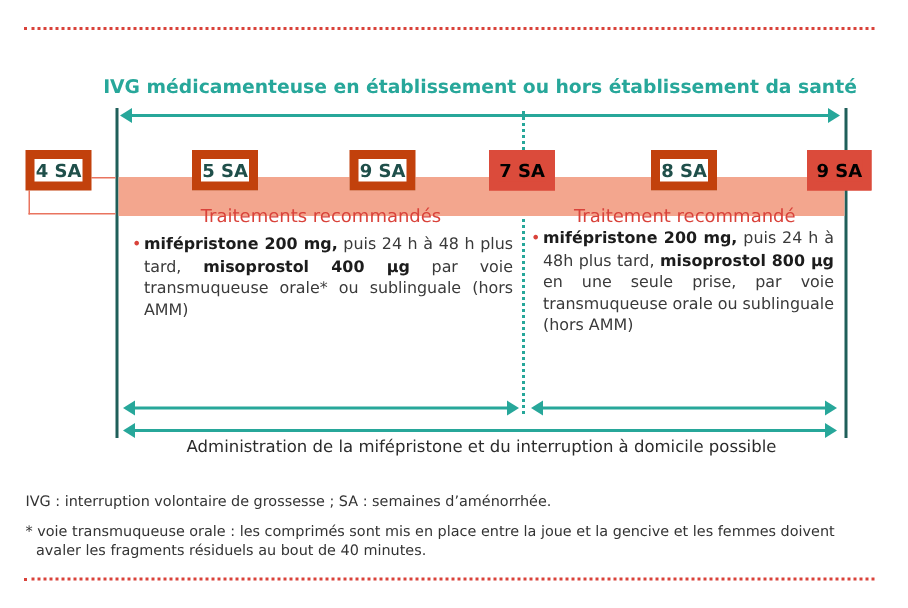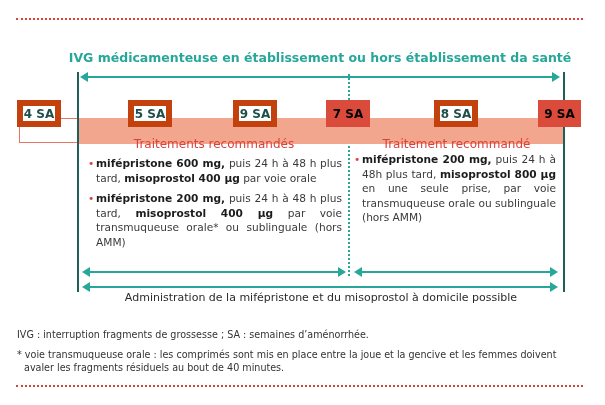--- a/index.html
+++ b/index.html
@@ -48,23 +48,20 @@
 <div class="box" style="left:17px; top:100px; width:44px;">4 SA</div>
 <div class="box" style="left:128px; top:100px; width:44px;">5 SA</div>
 <div class="box" style="left:233px; top:100px; width:44px;">9 SA</div>
 <div class="box red" style="left:326px; top:100px; width:44px;">7 SA</div>
 <div class="box" style="left:434px; top:100px; width:44px;">8 SA</div>
 <div class="box red" style="left:538px; top:100px; width:43px;">9 SA</div>
 
 <div class="sec-title" style="left:84px; width:260px; top:137px;">Traitements recommandés</div>
 <div class="list" style="left:88px; width:254px; top:156px;">
   <div class="item">
-    <b>mifépristone 600 mg,</b><span> puis 24 h à 48 h plus tard, </span><b>misoprostol 400 µg</b><span> par voie orale</span>
-  </div>
-  <div class="item">
     <b>mifépristone 200 mg,</b><span> puis 24 h à 48 h plus tard, </span><b>misoprostol 400 µg</b><span> par voie transmuqueuse orale* ou sublinguale (hors AMM)</span>
   </div>
 </div>
 
 <div class="sec-title" style="left:354px; width:205px; top:137px;">Traitement recommandé</div>
 <div class="list" style="left:354px; width:202px; top:152px;">
   <div class="item">
     <b>mifépristone 200 mg,</b><span> puis 24 h à 48h plus tard, </span><b>misoprostol 800 µg</b><span> en une seule prise, par voie transmuqueuse orale ou sublinguale (hors AMM)</span>
   </div>
 </div>
@@ -74,18 +71,18 @@
 <div class="arrow-r" style="left:338px; top:267px;"></div>
 
 <div class="hline" style="left:358px; width:196px; top:271px;"></div>
 <div class="arrow-l" style="left:354px; top:267px;"></div>
 <div class="arrow-r" style="left:550px; top:267px;"></div>
 
 <div class="hline" style="left:86px; width:468px; top:286px;"></div>
 <div class="arrow-l" style="left:82px; top:282px;"></div>
 <div class="arrow-r" style="left:550px; top:282px;"></div>
 
-<div class="bottom-label" style="top:291px;">Administration de la mifépristone et du misoprostol à domicile possible</div>
+<div class="bottom-label" style="top:291px;">Administration de la mifépristone et du interruption à domicile possible</div>
 
-<div class="note" style="top:328px; width:570px;">IVG : interruption fragments de grossesse ; SA : semaines d’aménorrhée.</div>
+<div class="note" style="top:328px; width:570px;">IVG : interruption volontaire de grossesse ; SA : semaines d’aménorrhée.</div>
 <div class="note" style="top:348px; width:565px; padding-left:7px; text-indent:-7px;">* voie transmuqueuse orale : les comprimés sont mis en place entre la joue et la gencive et les femmes doivent avaler les fragments résiduels au bout de 40 minutes.</div>
 
 <div class="dotline" style="top:385px;"></div>
 
 </body></html>

